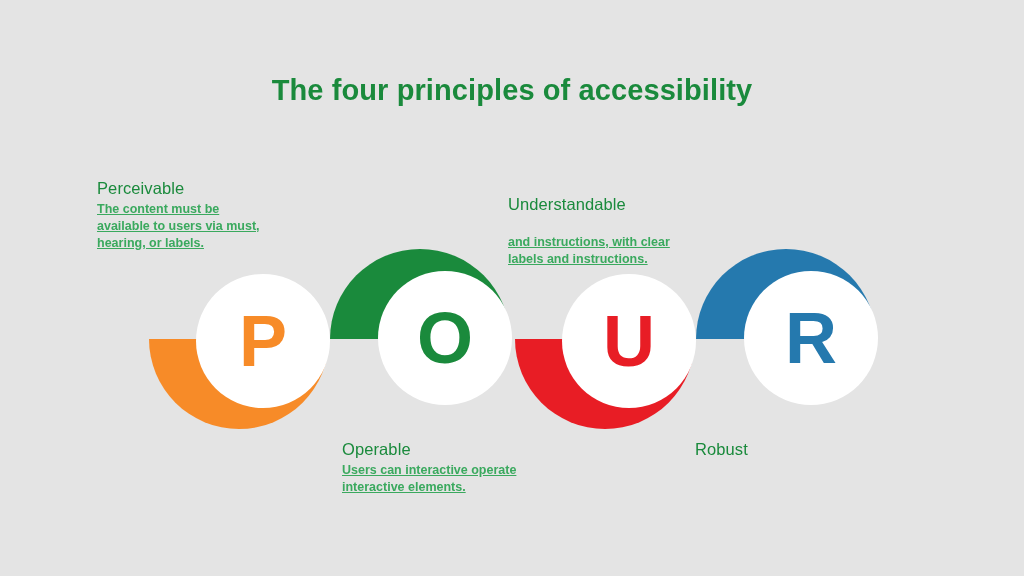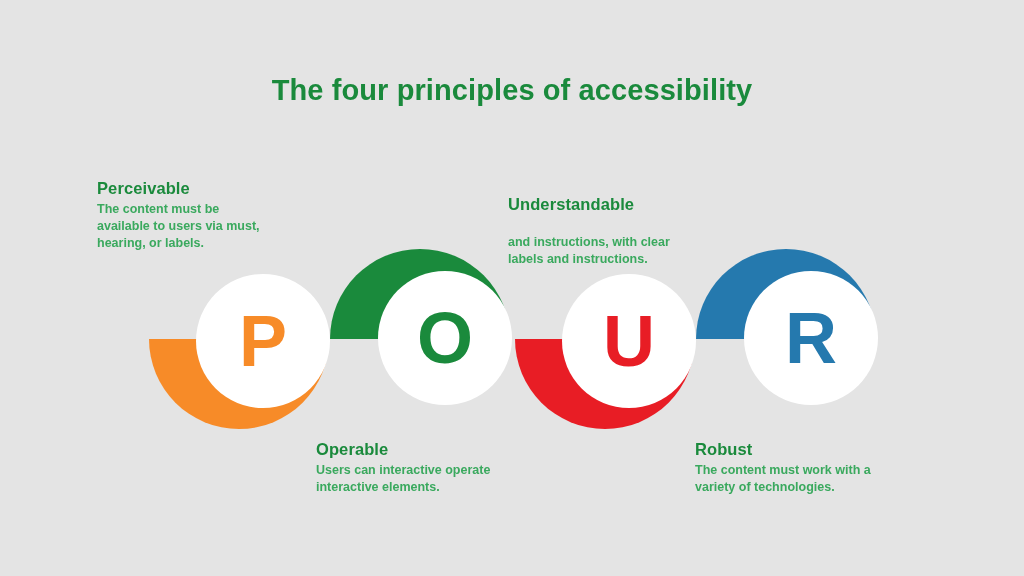--- a/index.html
+++ b/index.html
@@ -89,36 +89,37 @@
     letter-spacing: 0;
   }
 
   
   .callout {
     position: absolute;
     width: 220px;
   }
   .callout .ttl {
     font-size: 16.5px;
-    font-weight: 700;
+    font-weight: 400;
     color: #1a8a3c;
     margin: 0 0 3px 0;
     letter-spacing: 0.1px;
   }
   .callout .desc {
     font-size: 12.5px;
     font-weight: 600;
     color: #3aa95e;
     line-height: 1.35;
     margin: 0;
+    text-decoration: underline;
   }
 
   #callout-perceivable     { left: 97px;  top: 160px; }
   #callout-understandable  { left: 508px; top: 176px; }
-  #callout-operable        { left: 316px; top: 421px; }
+  #callout-operable        { left: 342px; top: 421px; }
   #callout-robust          { left: 695px; top: 421px; }
 </style>
 </head>
 <body>
 
 <div id="slide">
 
   <div id="page-title">The four principles of accessibility</div>
 
   <div id="diagram">
@@ -174,19 +175,15 @@
   <div class="callout" id="callout-operable">
     <p class="ttl">Operable</p>
     <p class="desc">
       <span>Users can interactive operate</span><br>
       <span>interactive elements.</span>
     </p>
   </div>
 
   <div class="callout" id="callout-robust">
     <p class="ttl">Robust</p>
-    <p class="desc">
-      <span>The content must work with a</span><br>
-      <span>variety of technologies.</span>
-    </p>
   </div>
 
 </div>
 
 </body></html>

